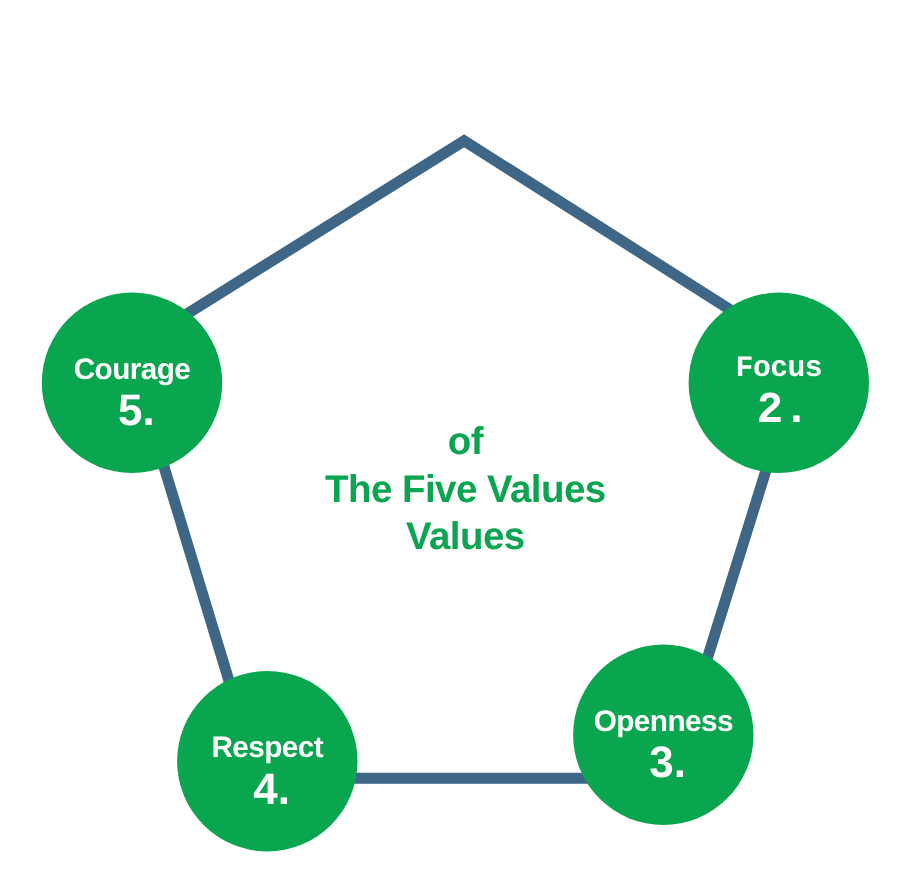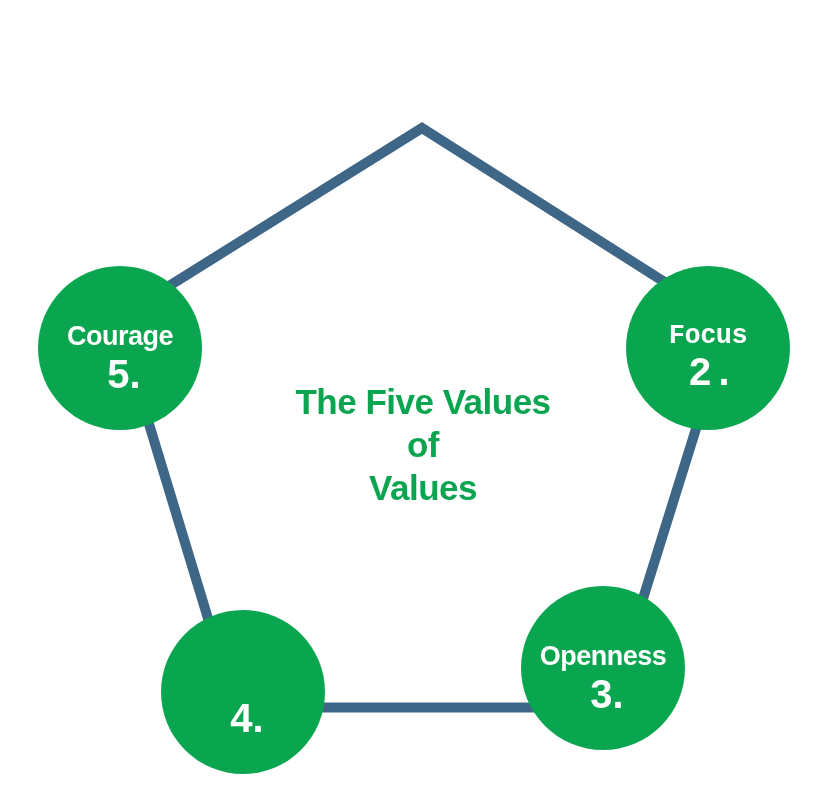--- a/index.html
+++ b/index.html
@@ -84,37 +84,38 @@
 </head>
 <body>
 
 <div class="canvas">
 
   <svg class="pentagon-svg" viewBox="0 0 829 810" xmlns="http://www.w3.org/2000/svg">
     <polygon points="422,128 729,323 609,707.5 235,707.5 117,318.5"></polygon>
   </svg>
 
   <div class="diagram-title">
+    <span class="title-line">of</span>
     <span class="title-line">The Five Values</span>
-    <span class="title-line">of</span>
     <span class="title-line">Values</span>
   </div>
 
 
   <div class="value-circle circle-focus">
     <span class="label">Focus</span>
     <span class="num">2.</span>
   </div>
 
   <div class="value-circle circle-openness">
     <span class="label">Openness</span>
     <span class="num">3.</span>
   </div>
 
   <div class="value-circle circle-respect">
+    <span class="label">Respect</span>
     <span class="num">4.</span>
   </div>
 
   <div class="value-circle circle-courage">
     <span class="label">Courage</span>
     <span class="num">5.</span>
   </div>
 
 </div>
 

